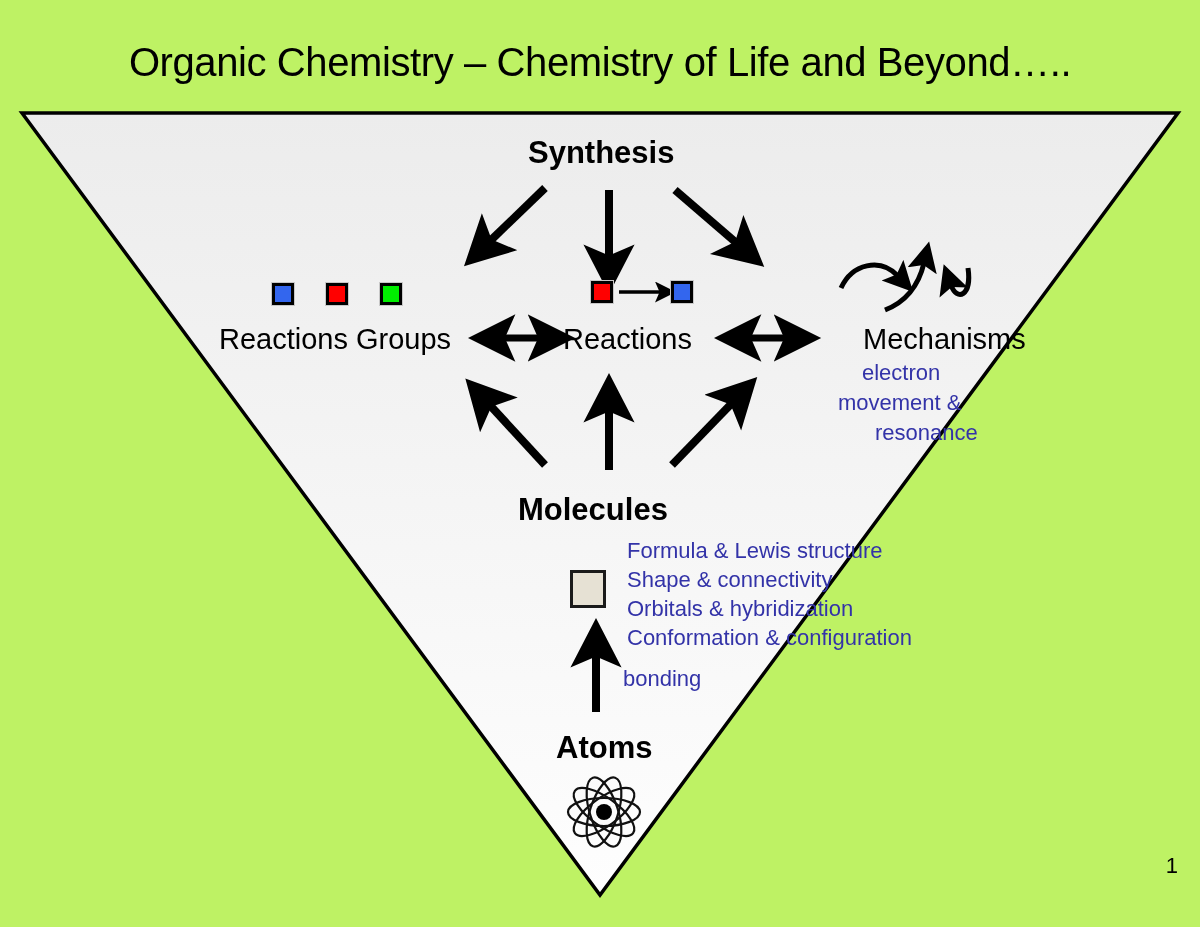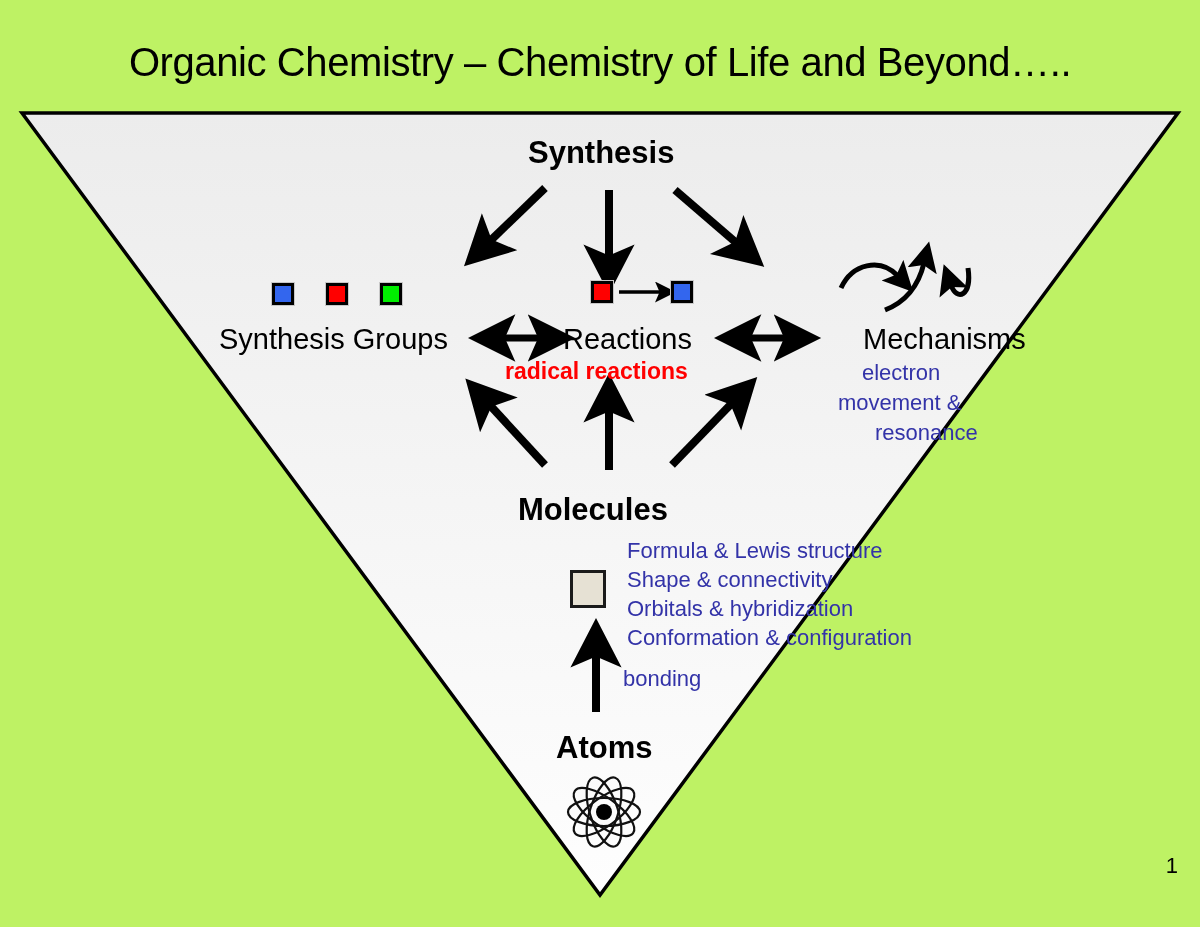--- a/index.html
+++ b/index.html
@@ -163,25 +163,24 @@
       <ellipse cx="0" cy="0" rx="36" ry="14" fill="none" stroke="#111" stroke-width="2.2" transform="rotate(36)"></ellipse>
       <ellipse cx="0" cy="0" rx="36" ry="14" fill="none" stroke="#111" stroke-width="2.2" transform="rotate(72)"></ellipse>
       <ellipse cx="0" cy="0" rx="36" ry="14" fill="none" stroke="#111" stroke-width="2.2" transform="rotate(108)"></ellipse>
       <ellipse cx="0" cy="0" rx="36" ry="14" fill="none" stroke="#111" stroke-width="2.2" transform="rotate(144)"></ellipse>
       <circle cx="0" cy="0" r="8" fill="#000"></circle>
     </g>
   </svg>
 
   <div class="node-label heading-bold" style="left:528px; top:135px;">Synthesis</div>
 
-  <div class="node-label node-plain" style="left:219px; top:323px;">Synthesis Groups</div>
+  <div class="node-label node-plain" style="left:219px; top:323px;">Reactions Groups</div>
 
   <div class="node-label node-plain" style="left:563px; top:323px;">Reactions</div>
 
-  <div class="sub-red" style="left:505px; top:358px;">radical reactions</div>
 
   <div class="node-label node-plain" style="left:815px; top:323px;margin-left:48px;">Mechanisms</div>
 
   <div class="sub-blue" style="left:862px; top:360px;">electron</div>
   <div class="sub-blue" style="left:838px; top:390px;">movement &amp;</div>
   <div class="sub-blue" style="left:851px; top:420px;margin-left:24px;">resonance</div>
 
   <div class="node-label heading-bold" style="left:518px; top:492px;">Molecules</div>
 
   <div class="sub-blue" style="left:627px; top:538px;">Formula &amp; Lewis structure</div>

